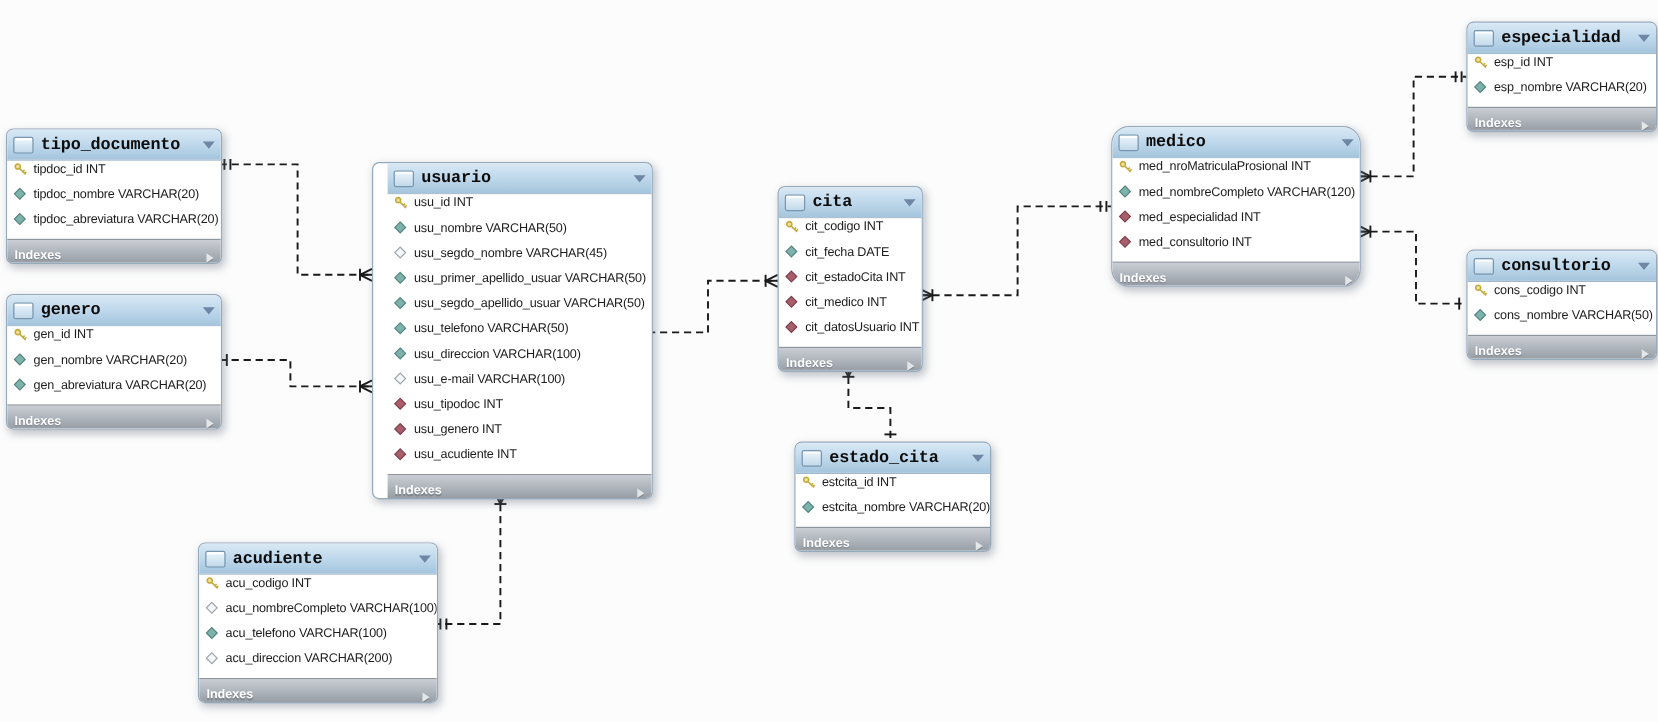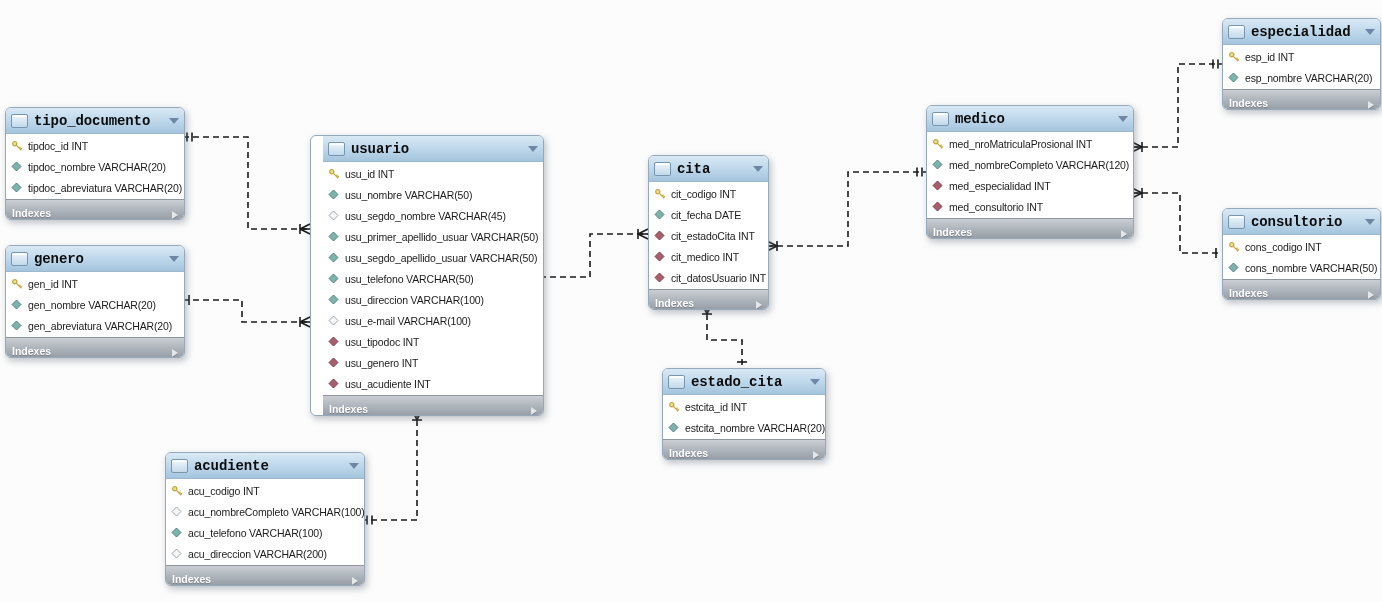--- a/index.html
+++ b/index.html
@@ -52,21 +52,21 @@
   .hdr-arrow{
     margin-left:auto;
     width:0;height:0;
     border-left:5px solid transparent;
     border-right:5px solid transparent;
     border-top:6px solid #6d87a5;
   }
   .tbl-body{background:#ffffff;padding:1px 0;}
   .tbl-row{
     height:21px;
-    display:flex;align-items:center;
+    display:flex;align-items:flex-start;
     padding:0 4px 0 5px;
     white-space:nowrap;
     overflow:hidden;
     color:#1c1c1c;
     letter-spacing:-.15px;
   }
   .col-icon{width:12px;height:12px;margin-right:5px;flex:0 0 auto;display:inline-flex;}
   .tbl-footer{
     height:19px;
     display:flex;align-items:flex-end;
@@ -463,21 +463,21 @@
             </svg>
           </span>
           <span>estcita_nombre VARCHAR(20)</span>
         </div>
       </div>
       <div class="tbl-footer">
         <span>Indexes</span>
         <span class="ftr-arrow"></span>
       </div>
     </div>
-    <div class="db-table" style="left: 926px; top: 105px; width: 206px;">
+    <div class="db-table" style="left: 926px; top: 105px; width: 206px; border-radius: 15px;">
       <div class="tbl-header">
         <span class="tbl-icon"></span>
         <span class="tbl-title">medico</span>
         <span class="hdr-arrow"></span>
       </div>
       <div class="tbl-body">
         <div class="tbl-row">
           <span class="col-icon">
             <svg width="12" height="12" viewBox="0 0 12 12">
               <circle cx="3.8" cy="3.8" r="2.1" fill="#efe29a" stroke="#c4a93c" stroke-width="1.3"></circle>

